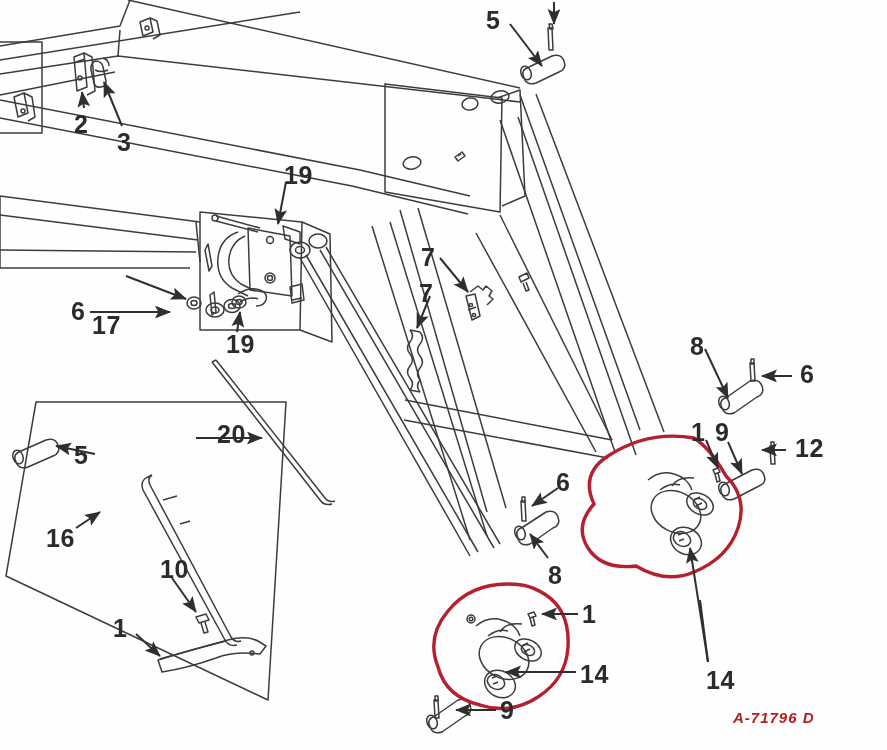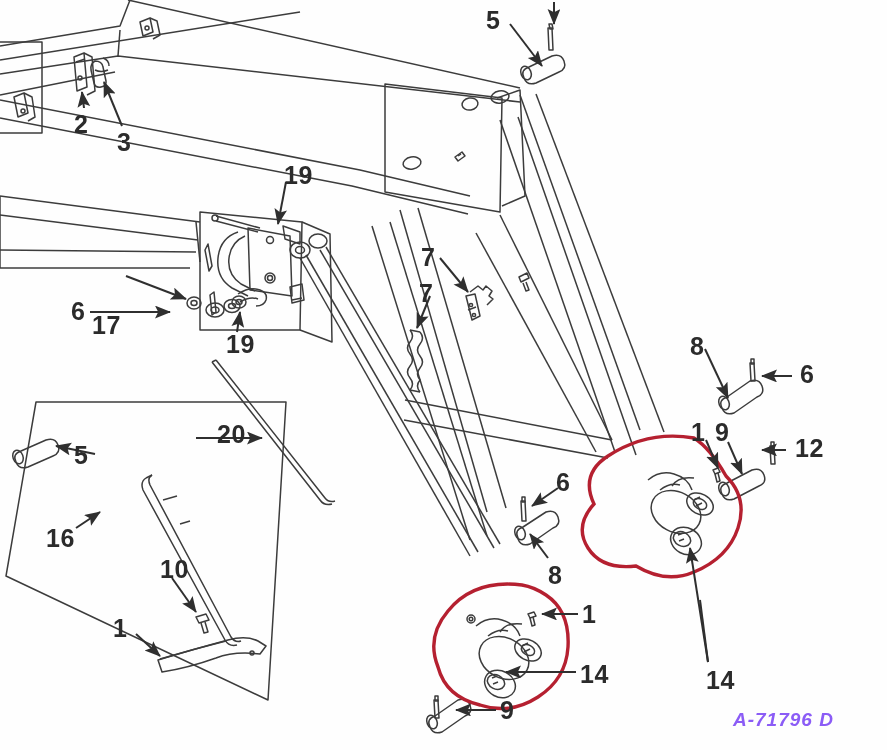--- a/index.html
+++ b/index.html
@@ -16,23 +16,23 @@
     letter-spacing:0.5px;
     white-space:nowrap;
     user-select:none;
   }
   #drawing-number{
     position:absolute;
     left:733px; top:709px;
     font-family:"Liberation Sans",sans-serif;
     font-style:italic;
     font-weight:bold;
-    font-size:19px;
+    font-size:15px;
     letter-spacing:1px;
-    color:#8b5cf6;
+    color:#b91c1c;
     white-space:nowrap;
   }
 </style>
 </head>
 <body>
 
 <div id="sheet">
 
   <svg width="887" height="750" viewBox="0 0 887 750">
     <defs>

